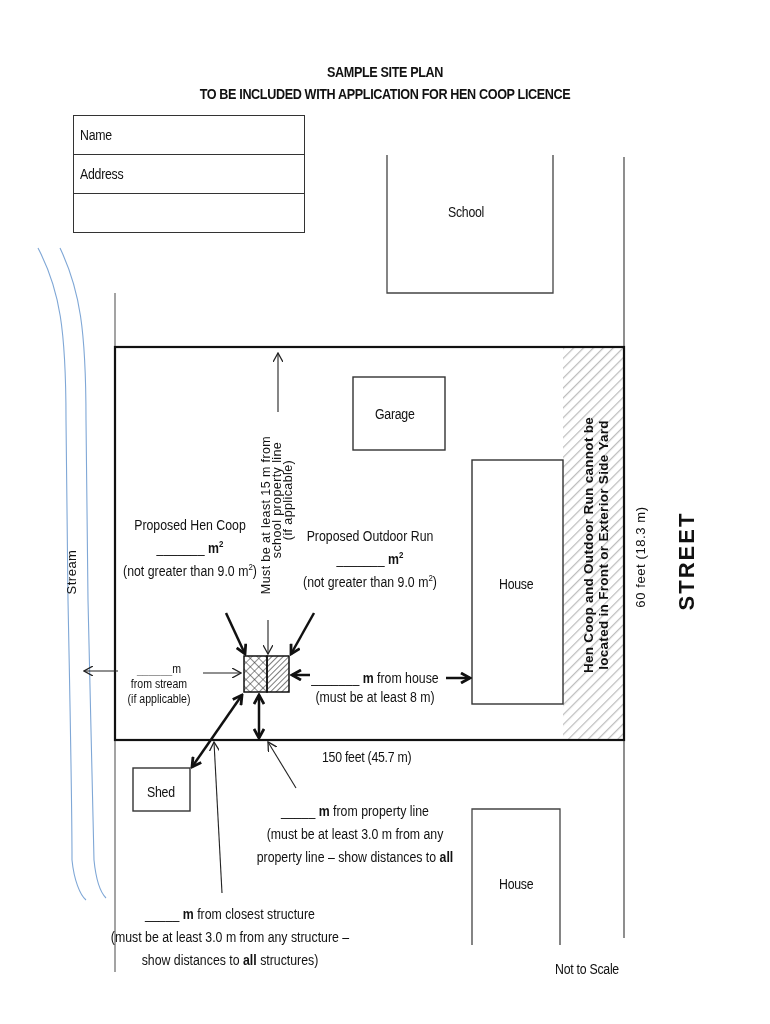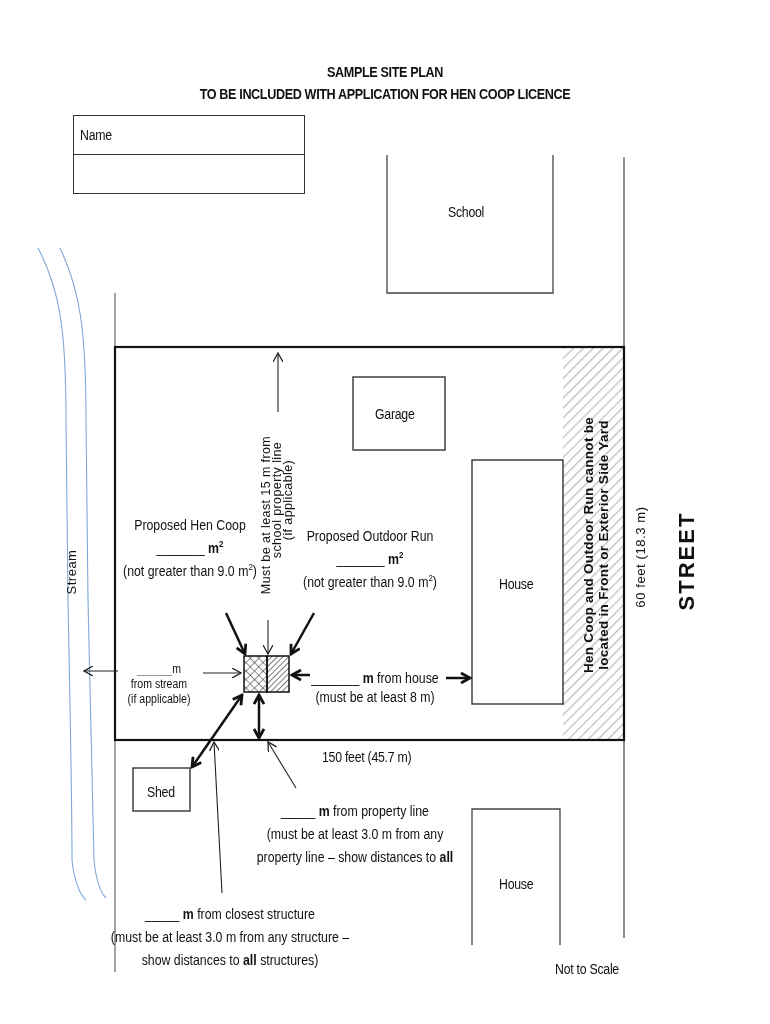--- a/index.html
+++ b/index.html
@@ -17,20 +17,23 @@
 </head>
 <body>
 
 <div class="abs title center" style="left:0; width:770px; top:64px;">SAMPLE SITE PLAN</div>
 <div class="abs title center" style="left:0; width:770px; top:86px;">TO BE INCLUDED WITH APPLICATION FOR HEN COOP LICENCE</div>
 
 <table class="info-table">
   <tbody>
       <tr>
         <td><span class="lbl" style="display:inline-block">Name</span></td>
+      </tr>
+  <tr>
+        <td><span class="lbl" style="display:inline-block">Address</span></td>
       </tr>
   <tr>
         <td><span class="lbl" style="display:inline-block"></span></td>
       </tr>
 </tbody>
   </table>
 
 <svg width="770" height="1024" viewBox="0 0 770 1024">
   <defs>
     <pattern id="hatch" width="7" height="7" patternUnits="userSpaceOnUse" patternTransform="rotate(45)">

